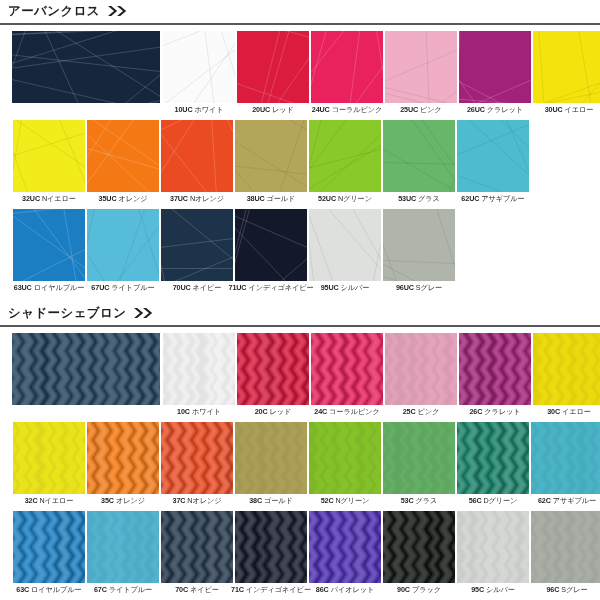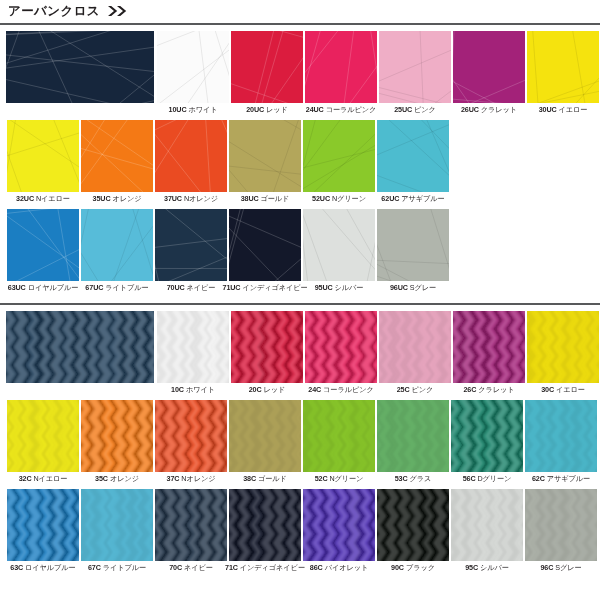--- a/index.html
+++ b/index.html
@@ -44,21 +44,21 @@
     height: 2px;
     background: #58595b;
     width: 600px;
     margin: 1px 0 0 0;
   }
 
   
   .row {
     display: flex;
     align-items: flex-start;
-    padding-left: 6px;
+    padding-left: 12px;
     box-sizing: border-box;
   }
   .cell {
     width: 74px;
     flex: 0 0 74px;
     display: flex;
     flex-direction: column;
     align-items: center;
   }
   .cell.banner {
@@ -293,20 +293,35 @@
               <line x1="74.0" y1="29.0" x2="-2.0" y2="48.3"></line>
               <line x1="9.1" y1="74.0" x2="74.0" y2="12.4"></line>
             </g>
           </svg>
         </div>
         <div class="label"><span class="code">52UC</span> <span class="nm">Nグリーン</span></div>
       </div>
       <div class="cell">
         <div class="sw">
           <svg viewBox="0 0 72 72" preserveAspectRatio="none" aria-hidden="true">
+            <rect width="72" height="72" fill="#68b66a"></rect>
+            <g stroke="rgba(0,0,0,0.10)" stroke-width="0.8" fill="none">
+              <line x1="27.6" y1="-2.0" x2="74.0" y2="62.8"></line>
+              <line x1="66.0" y1="74.0" x2="74.0" y2="53.9"></line>
+              <line x1="-2.0" y1="28.0" x2="74.0" y2="71.9"></line>
+              <line x1="37.6" y1="-2.0" x2="74.0" y2="48.9"></line>
+              <line x1="74.0" y1="44.2" x2="-2.0" y2="42.4"></line>
+            </g>
+          </svg>
+        </div>
+        <div class="label"><span class="code">53UC</span> <span class="nm">グラス</span></div>
+      </div>
+      <div class="cell">
+        <div class="sw">
+          <svg viewBox="0 0 72 72" preserveAspectRatio="none" aria-hidden="true">
             <rect width="72" height="72" fill="#4dbccf"></rect>
             <g stroke="rgba(0,0,0,0.10)" stroke-width="0.8" fill="none">
               <line x1="74.0" y1="57.1" x2="9.9" y2="-2.0"></line>
               <line x1="49.0" y1="-2.0" x2="74.0" y2="56.1"></line>
               <line x1="-2.0" y1="35.7" x2="74.0" y2="3.9"></line>
               <line x1="-2.0" y1="54.7" x2="50.1" y2="74.0"></line>
               <line x1="42.6" y1="-2.0" x2="74.0" y2="30.4"></line>
             </g>
           </svg>
         </div>
@@ -400,20 +415,29 @@
               <line x1="-2.0" y1="66.5" x2="19.7" y2="74.0"></line>
               <line x1="-2.0" y1="51.2" x2="74.0" y2="54.7"></line>
               <line x1="35.9" y1="74.0" x2="-2.0" y2="54.3"></line>
             </g>
           </svg>
         </div>
         <div class="label"><span class="code">96UC</span> <span class="nm">Sグレー</span></div>
       </div>
     </div>
     <div class="sec-gap"></div>
+    <div class="section-header">
+      <div class="section-title">シャドーシェブロン</div>
+      <span class="chev">
+        <svg width="22" height="12" viewBox="0 0 22 12">
+          <path d="M1 1 L7 6 L1 11 L4.2 11 L10.2 6 L4.2 1 Z" fill="#231f20"></path>
+          <path d="M10 1 L16 6 L10 11 L13.2 11 L19.2 6 L13.2 1 Z" fill="#231f20"></path>
+        </svg>
+      </span>
+    </div>
     <div class="rule"></div>
     <div class="row-gap"></div>
     <div class="row">
       <div class="cell banner">
         <div class="sw">
           <svg viewBox="0 0 148 72" preserveAspectRatio="none" aria-hidden="true">
             <defs>
               <filter id="g24" x="-10%" y="-10%" width="120%" height="120%">
                 <feGaussianBlur stdDeviation="0.9"></feGaussianBlur>
               </filter>

